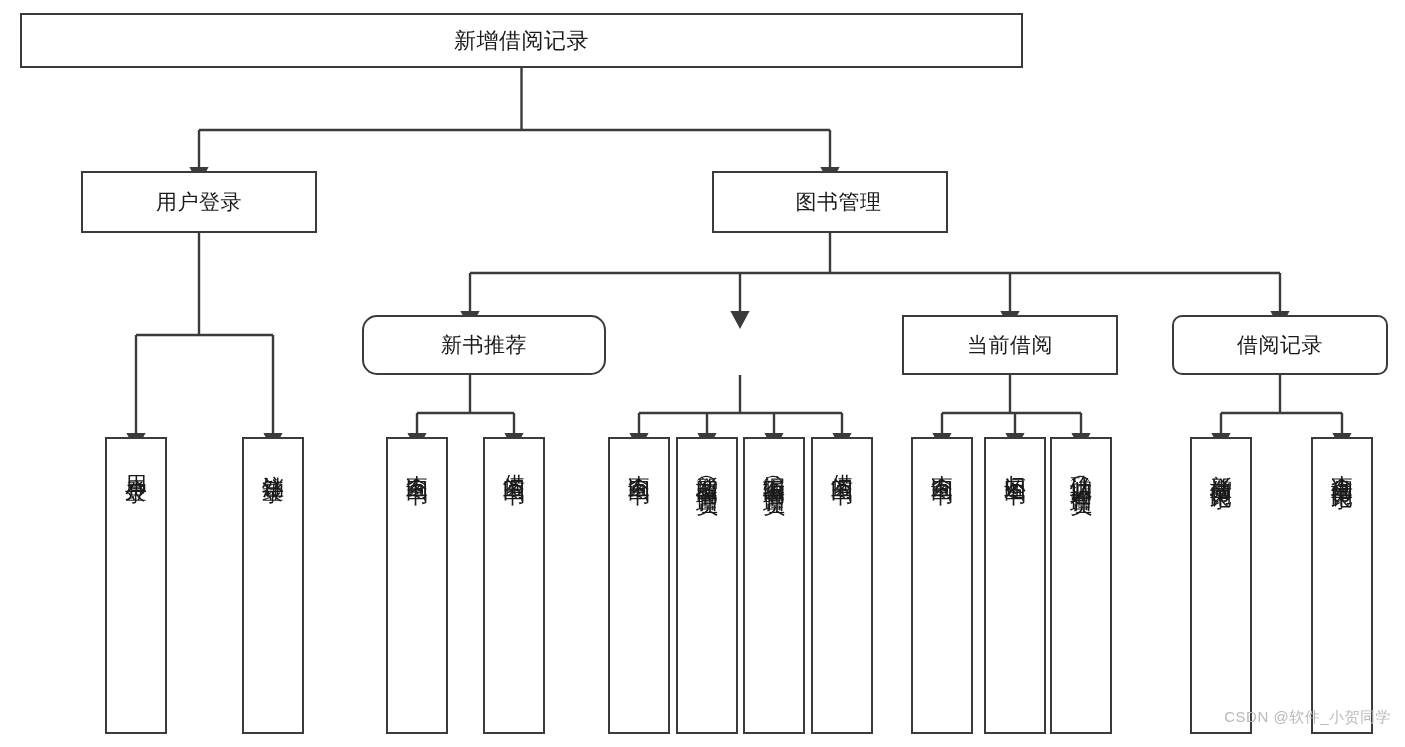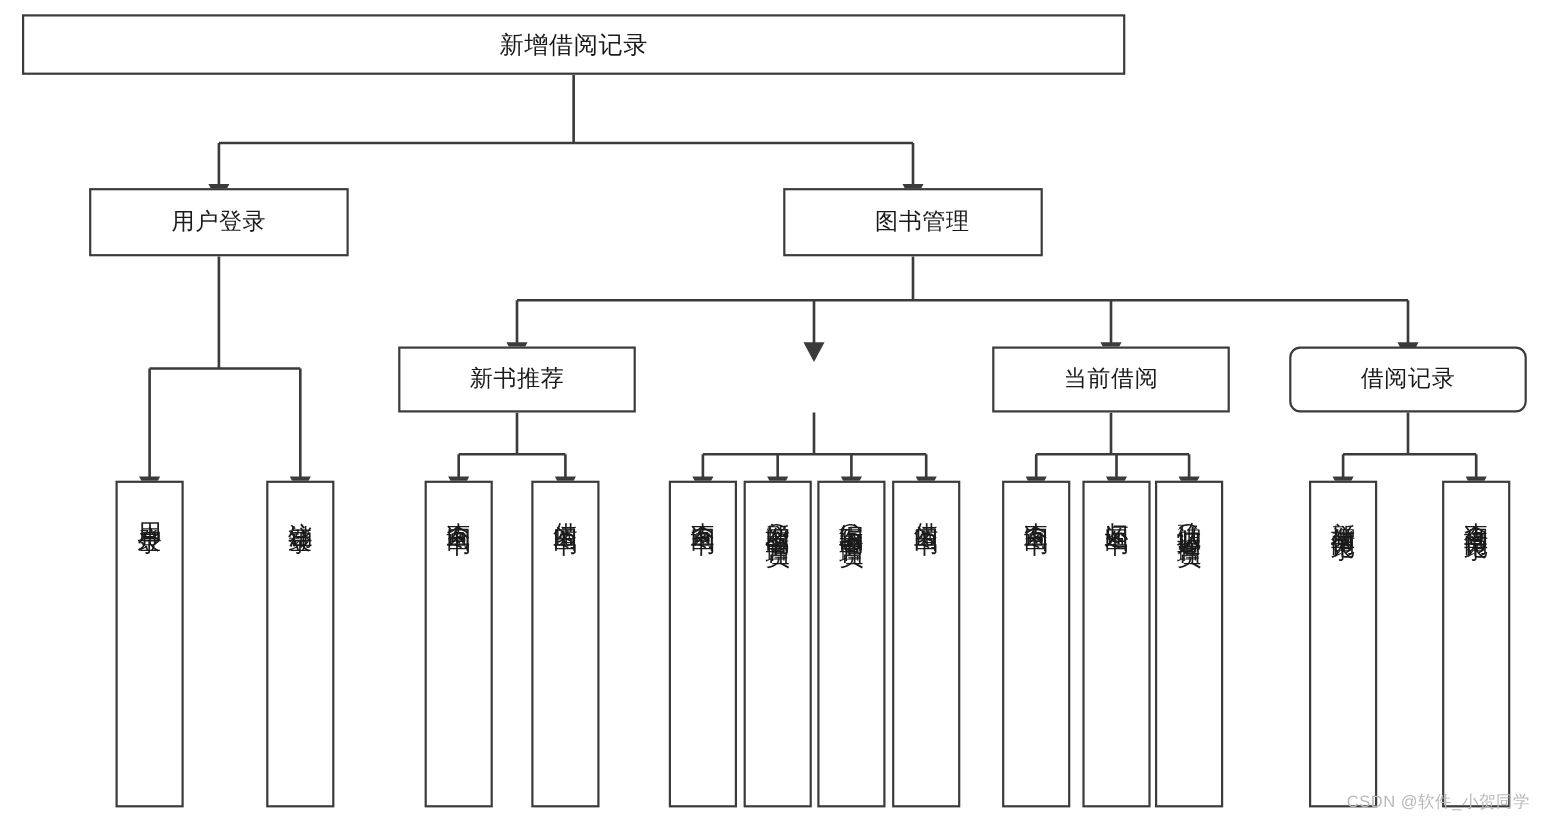--- a/index.html
+++ b/index.html
@@ -61,21 +61,21 @@
     writing-mode: vertical-rl;
     text-orientation: upright;
     font-size: 22px;
     line-height: 1.0;
     letter-spacing: 3px;
     white-space: nowrap;
   }
   #watermark {
     position: absolute;
     right: 14px;
-    bottom: 8px;
+    bottom: 20px;
     font-size: 15px;
     color: #b9b9b9;
     letter-spacing: 0.5px;
     z-index: 6;
     white-space: nowrap;
     font-family: "Liberation Sans", "DejaVu Sans", sans-serif;
   }
 </style>
 </head>
 <body>
@@ -129,21 +129,21 @@
     <span class="node-label">新增借阅记录</span>
   </div>
 
   <div class="node horiz" style="left: 81px; top: 171px; width: 236px; height: 62px;">
     <span class="node-label">用户登录</span>
   </div>
   <div class="node horiz" style="left: 712px; top: 171px; width: 236px; height: 62px; padding-left: 17px;">
     <span class="node-label">图书管理</span>
   </div>
 
-  <div class="node horiz" style="left: 362px; top: 315px; width: 216px; height: 60px;">
+  <div class="node horiz" style="left: 362px; top: 315px; width: 244px; height: 60px; border-radius: 15px;">
     <span class="node-label">新书推荐</span>
   </div>
   <div class="node horiz" style="left: 902px; top: 315px; width: 216px; height: 60px;">
     <span class="node-label">当前借阅</span>
   </div>
   <div class="node horiz" style="left: 1172px; top: 315px; width: 216px; height: 60px; border-radius: 10px;">
     <span class="node-label">借阅记录</span>
   </div>
 
   <div class="node leaf" style="left: 105px; top: 437px; width: 62px; height: 297px;">

